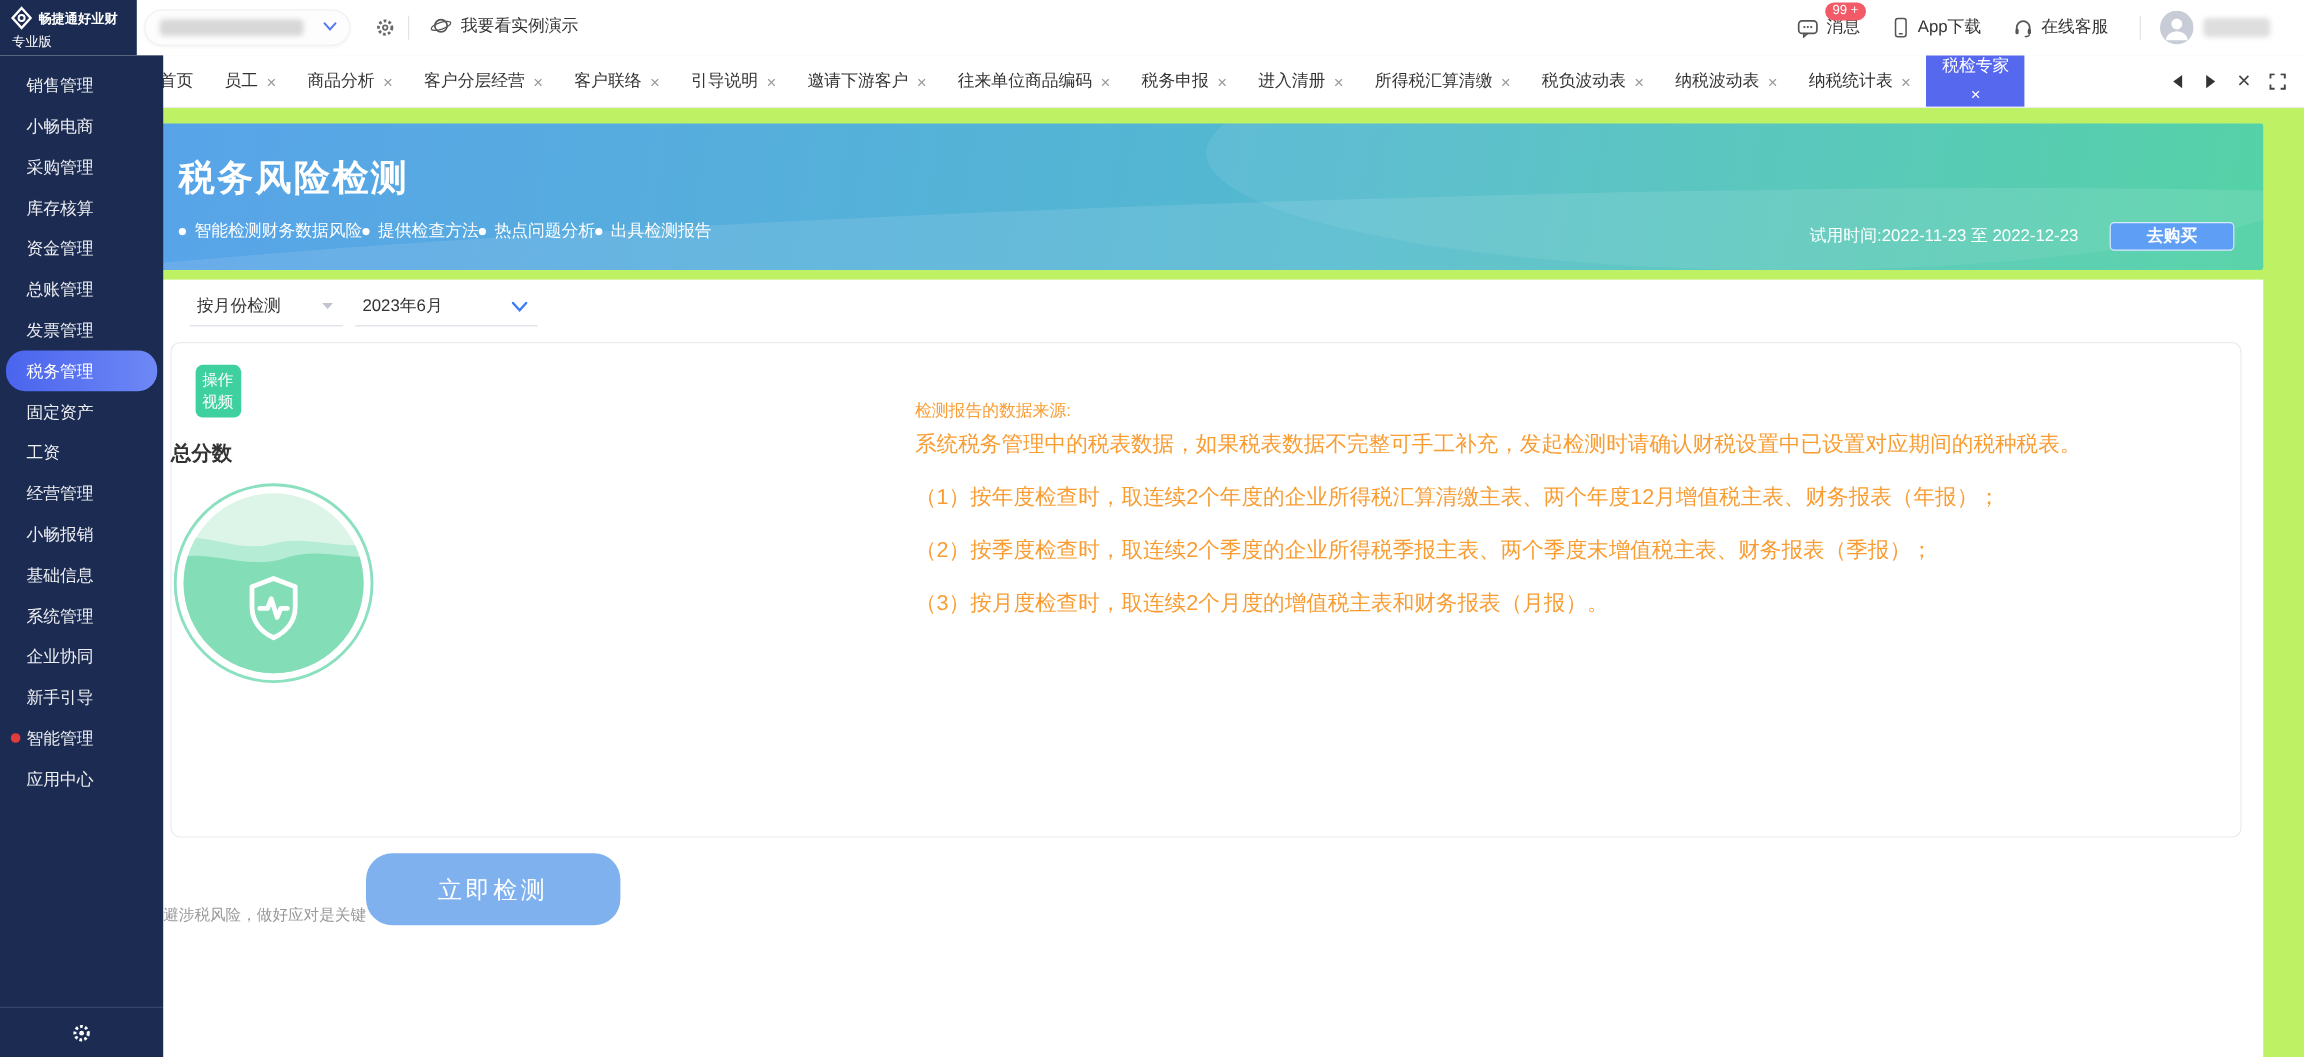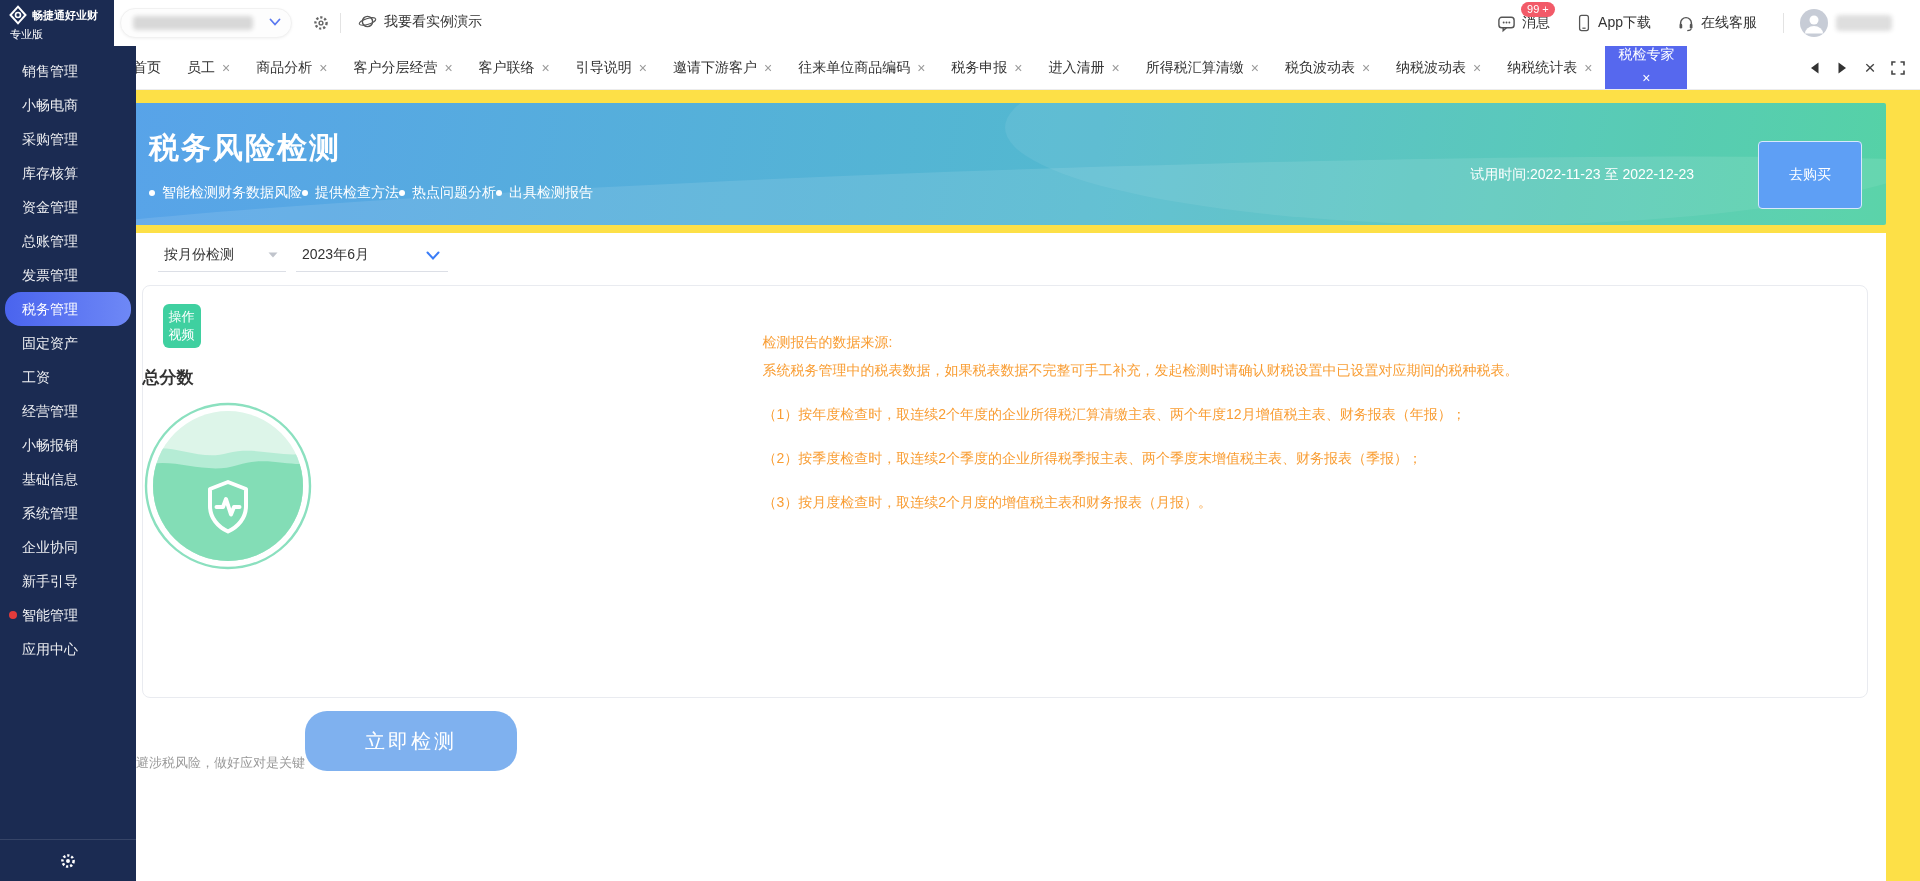--- a/index.html
+++ b/index.html
@@ -40,49 +40,49 @@
   .tab-strip { flex:1; display:flex; align-items:stretch; overflow:hidden; padding-left:6px; }
   .tab { display:flex; align-items:center; gap:7px; padding:0 13px; font-size:14px; color:#333; cursor:pointer; white-space:nowrap; }
   .tab-close { font-size:14px; color:#999; line-height:1; }
   .tab.active { background:#5668ee; color:#fff;flex-direction:column; }
   .tab.active .tab-close { color:#fff; }
   .tab-controls { display:flex; align-items:center; gap:0; padding-right:8px; }
   .tab-ctrl { width:28px; height:44px; display:flex; align-items:center; justify-content:center; cursor:pointer; }
   .tab-ctrl.close-x { font-size:19px; color:#444; }
 
   
-  .content { position:absolute; top:90px; left:114px; right:0; bottom:0; background:#fde047; }
+  .content { position:absolute; top:90px; left:114px; right:0; bottom:0; background:#bef264; }
 
   .banner { position:relative; margin:13px 34px 0 9px; height:122px; border-radius:2px; overflow:hidden; color:#fff;
     background:linear-gradient(100deg,#58a3e9 0%,#53b9cf 55%,#49cfa0 100%); }
   .banner::before { content:""; position:absolute; left:-10%; top:55%; width:120%; height:120%; background:rgba(255,255,255,.10); border-radius:50% 50% 0 0 / 30% 30% 0 0; transform:rotate(-2deg); }
   .banner::after { content:""; position:absolute; right:-5%; top:-60%; width:55%; height:160%; background:rgba(255,255,255,.07); border-radius:50%; }
   .banner-title { position:relative; margin:25px 0 0 26px; font-size:30px; font-weight:bold; letter-spacing:2px; z-index:1; }
   .banner-feats { position:relative; margin:15px 0 0 26px; display:flex; list-style:none; z-index:1; }
   .banner-feats li { font-size:14px; display:flex; align-items:center; gap:7px; }
   .banner-feats li::before { content:""; width:6px; height:6px; border-radius:50%; background:#fff; }
-  .banner-right { position:absolute; right:24px; bottom:16px; display:flex; align-items:center; gap:64px; z-index:1;justify-content:space-between; }
+  .banner-right { position:absolute; right:24px; bottom:16px; display:flex; align-items:center; gap:26px; z-index:1;justify-content:space-between; }
   .trial-text { font-size:14px; }
-  .buy-btn { background:#5e9ff5; border:1px solid #d8e9fd; color:#fff; font-size:14px; padding:24px 30px; border-radius:4px; cursor:pointer; }
+  .buy-btn { background:#5e9ff5; border:1px solid #d8e9fd; color:#fff; font-size:14px; padding:2px 30px; border-radius:4px; cursor:pointer;font-weight:bold; }
 
   .panel { position:absolute; top:143px; left:9px; right:34px; bottom:0; background:#fff; }
   .filters { display:flex; gap:10px; padding:8px 12px 0 35px; }
   .filter-select { display:flex; align-items:center; justify-content:space-between; border-bottom:1px solid #dcdfe6; padding:5px 8px 7px 6px; font-size:14px; color:#333; cursor:pointer; }
   .filter-select.mode { width:128px; }
   .filter-select.period { width:152px; }
 
   .card { position:relative; margin:13px auto 0 auto; width:1726px; height:413px; background:#fff; border:1px solid #e9ebf0; border-radius:8px; }
   .video-badge { position:absolute; left:20px; top:18px; background:#3fd0a0; color:#fff; font-size:13px; line-height:18px; text-align:center; padding:4px 6px; border-radius:6px; cursor:pointer; }
   .card-body { display:flex; height:100%; }
   .gauge-col { width:620px; display:flex; flex-direction:column; align-items:flex-start; }
   .score-label { margin-top:80px; font-size:17px; font-weight:bold; color:#333; }
   .gauge-wrap { margin-top:12px; }
   .notice-col { flex:1; padding:42px 60px 0 0; }
   .notice-title { color:#f99d33; font-size:14px; line-height:28px; }
-  .notice-line { color:#f99d33; font-size:14px; line-height:28px; }
+  .notice-line { color:#f99d33; font-size:18px; line-height:28px; }
   .notice-line + .notice-line { margin-top:16px; }
   .notice-line:first-of-type { margin-top:0; }
 
   .cta-area { display:flex; flex-direction:row; align-items:center; }
   .slogan { margin-top:56px; font-size:13px; color:#999; }
   .cta-btn { margin-top:12px; width:212px; height:60px; border:none; border-radius:22px; background:#7fb1ef; color:#fff; font-size:20px; letter-spacing:3px; cursor:pointer; font-family:inherit; }
 
   svg { display:block; }
 </style>
 </head>

